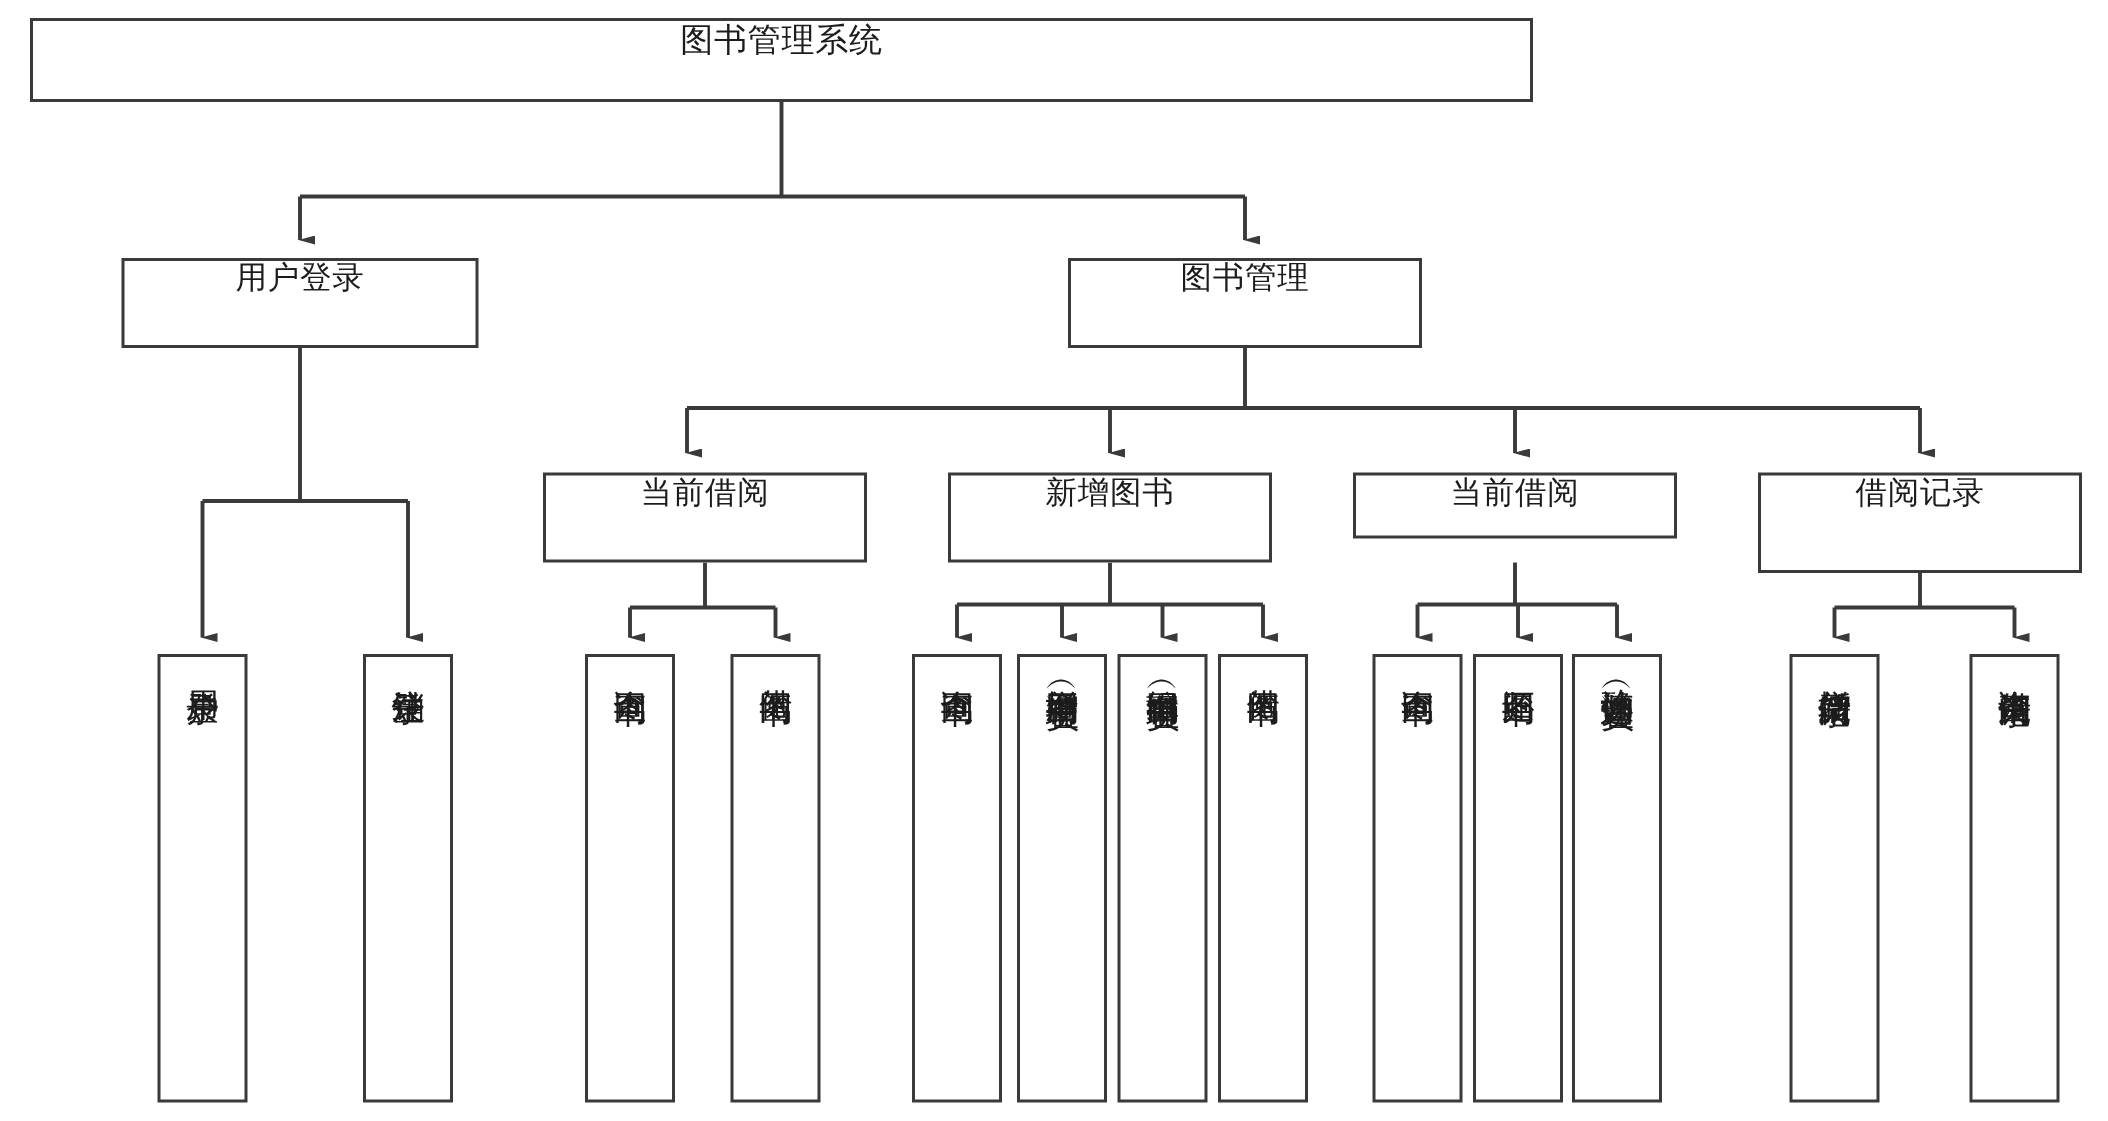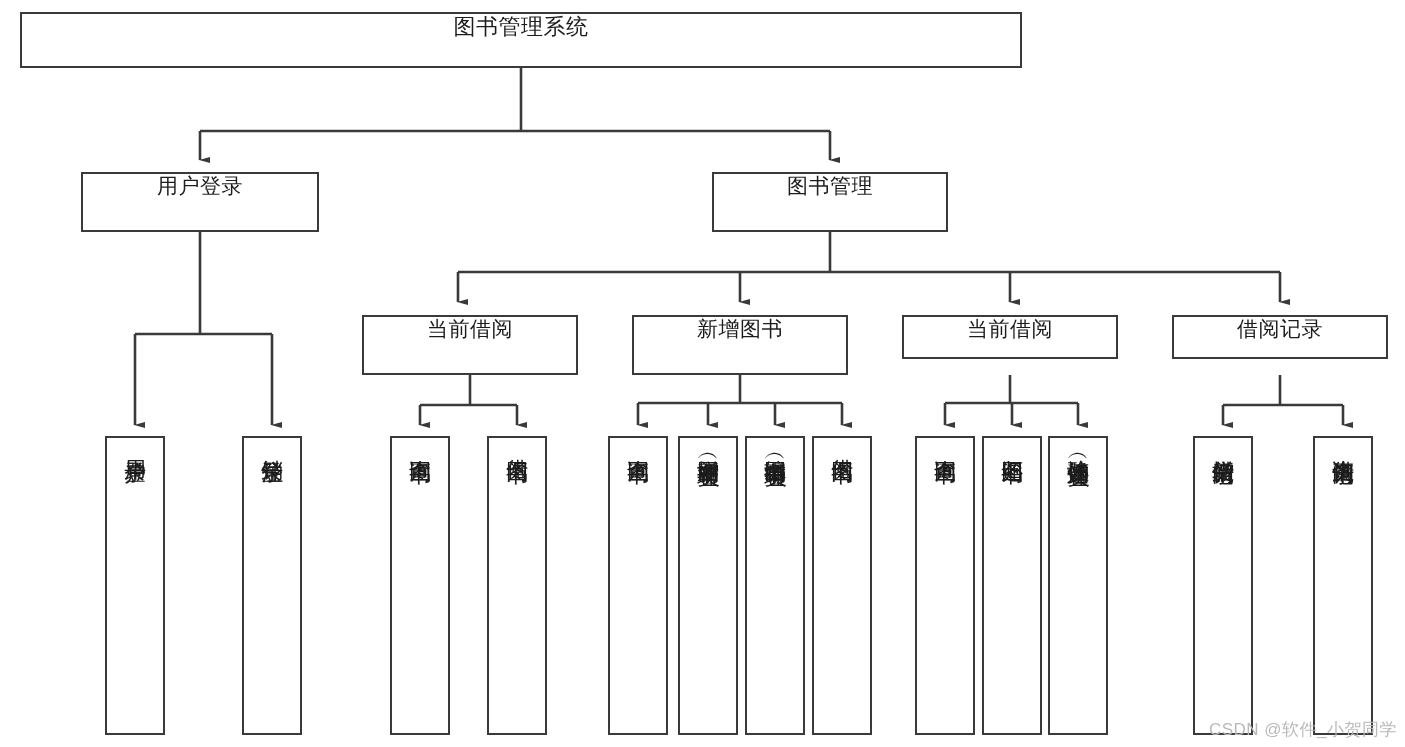--- a/index.html
+++ b/index.html
@@ -143,21 +143,21 @@
 
   <div class="node horiz" style="left:362px; top:315px; width:216px; height:60px;">
     <span class="label">当前借阅</span>
   </div>
   <div class="node horiz" style="left:632px; top:315px; width:216px; height:60px;">
     <span class="label">新增图书</span>
   </div>
   <div class="node horiz" style="left:902px; top:315px; width:216px; height:44px;">
     <span class="label">当前借阅</span>
   </div>
-  <div class="node horiz" style="left:1172px; top:315px; width:216px; height:44px;">
+  <div class="node horiz" style="left:1172px; top:315px; width:216px; height:67px;">
     <span class="label">借阅记录</span>
   </div>
 
   <div class="node vert" style="left:105px; top:436px; width:60px; height:299px;">
     <span class="label">用户登录</span>
   </div>
   <div class="node vert" style="left:242px; top:436px; width:60px; height:299px;">
     <span class="label">注销登录</span>
   </div>
 
@@ -191,15 +191,14 @@
     <span class="label">确认归还（管理员）</span>
   </div>
 
   <div class="node vert" style="left:1193px; top:436px; width:60px; height:299px;">
     <span class="label">新增借阅记录</span>
   </div>
   <div class="node vert" style="left:1313px; top:436px; width:60px; height:299px;">
     <span class="label">查询借阅记录</span>
   </div>
 
-  <div class="watermark">CSDN @软件_小贺同学</div>
 
 </div>
 
 </body></html>

